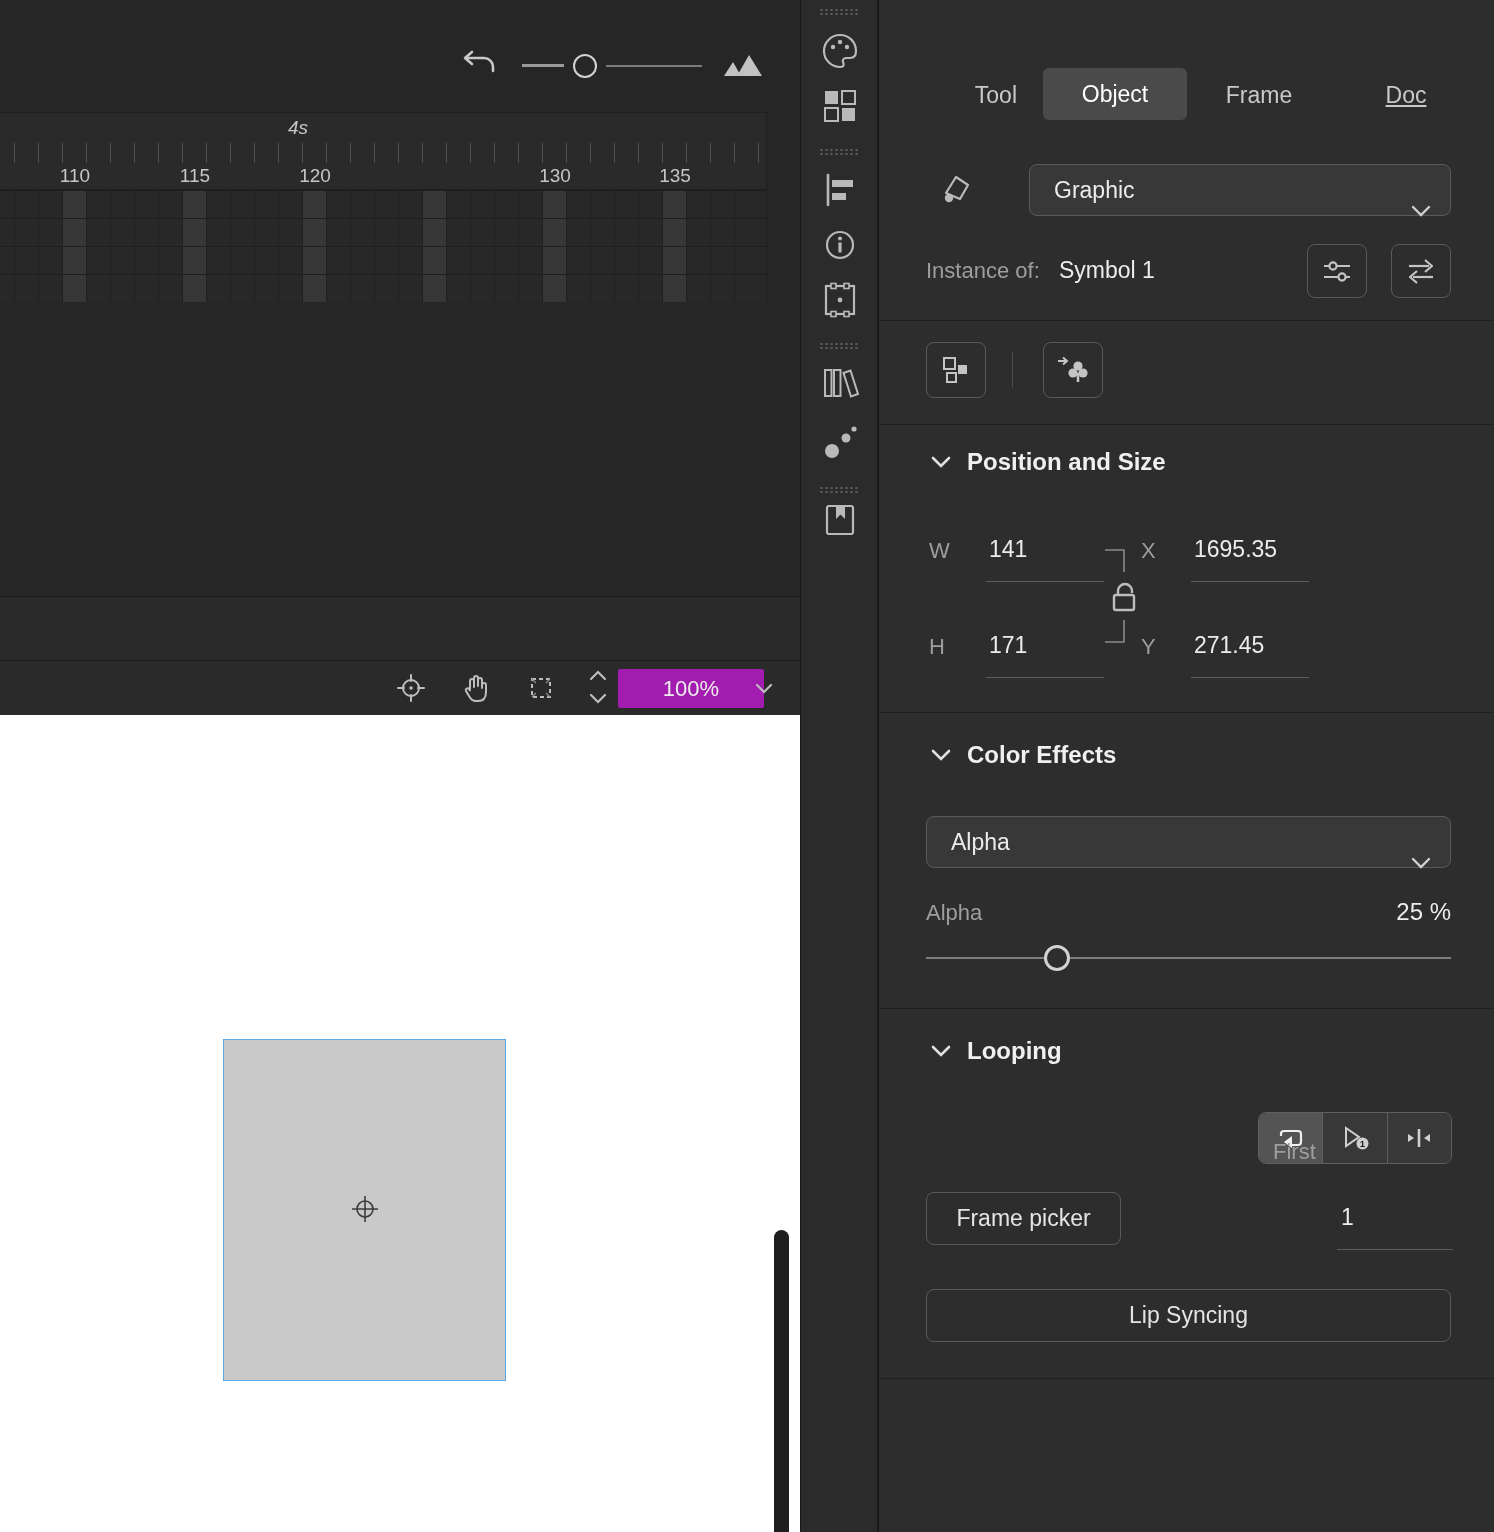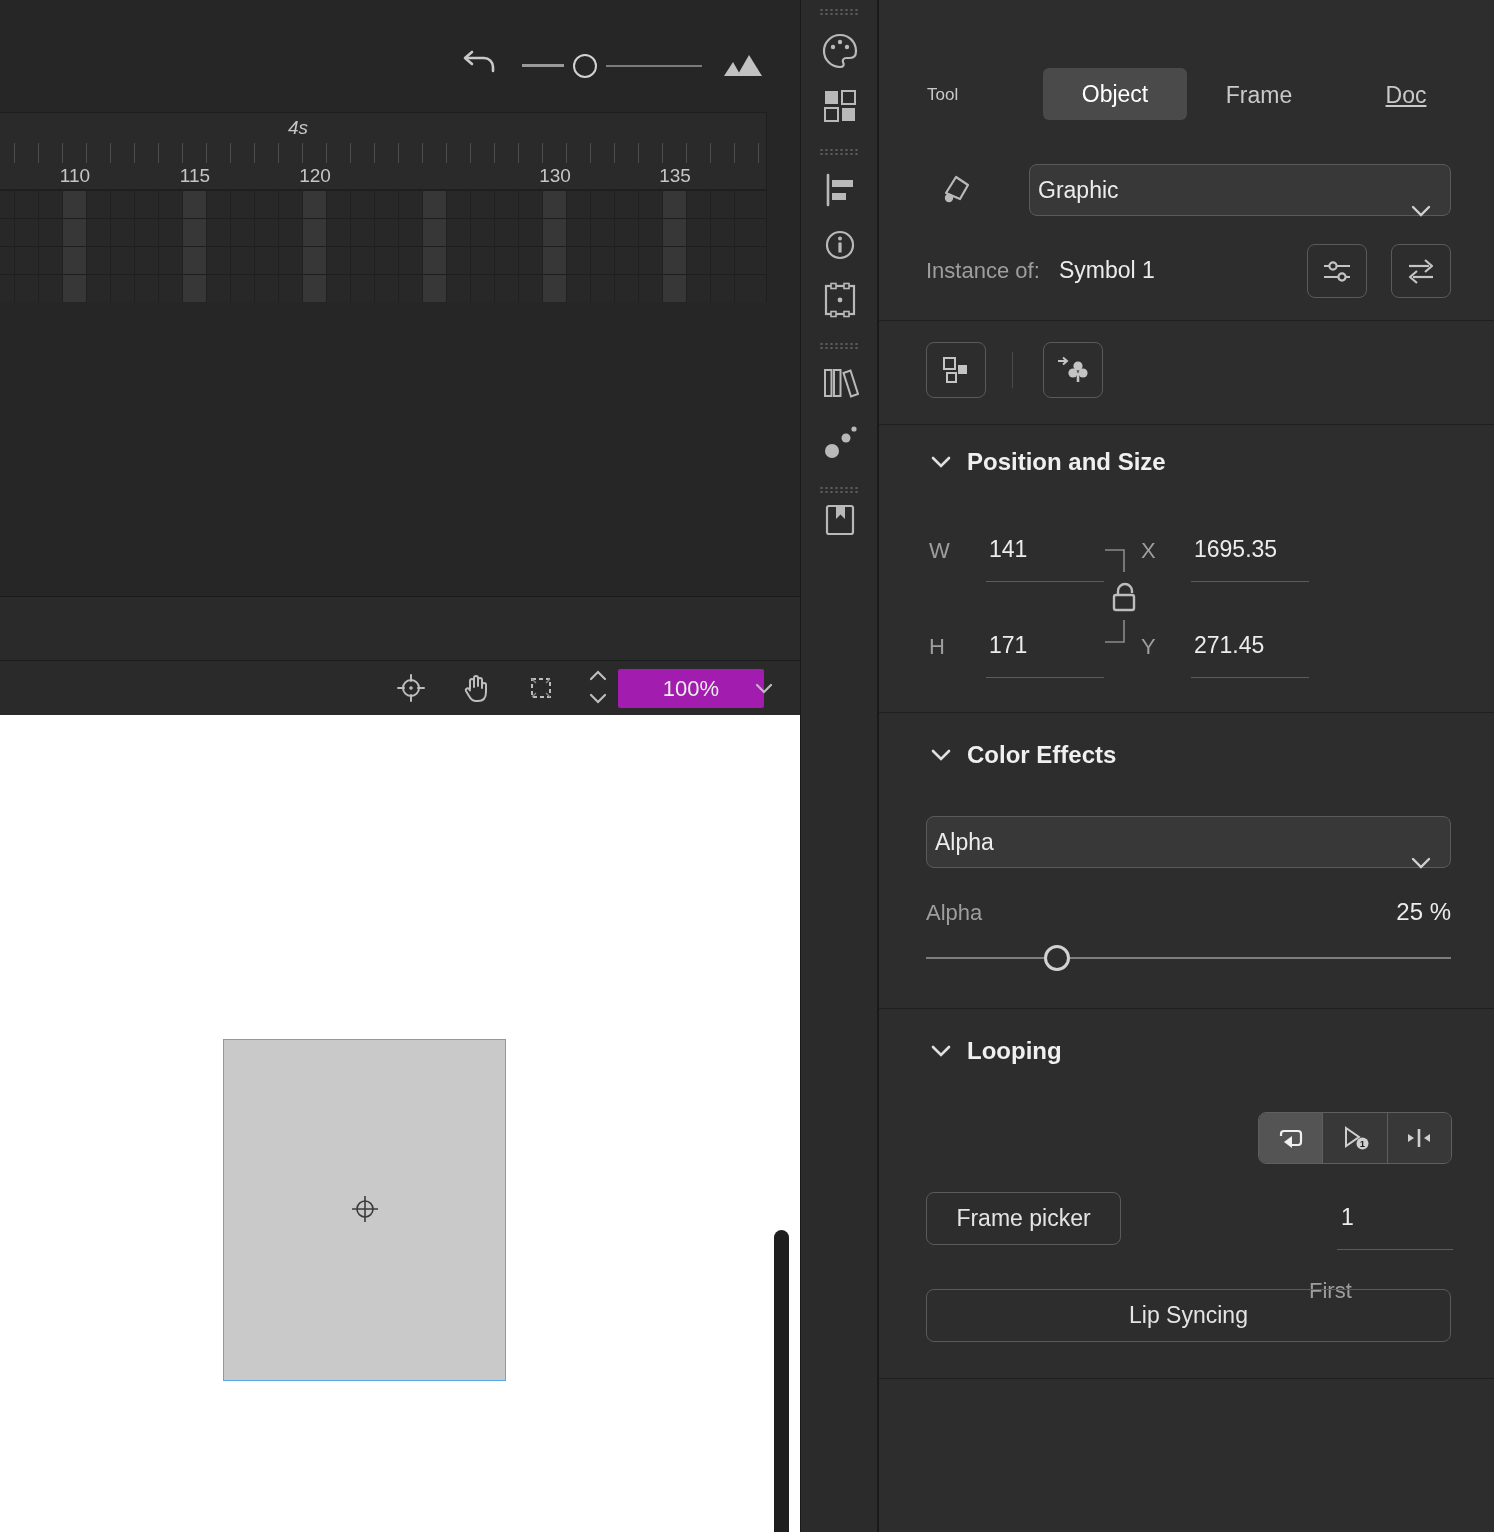--- a/index.html
+++ b/index.html
@@ -4,21 +4,21 @@
 <style>
   * { margin:0; padding:0; box-sizing:border-box; }
   body { background:#1e1e1e; font-family:"Liberation Sans", sans-serif; }
   .app { position:relative; width:1494px; height:1532px; background:#2d2d2d; overflow:hidden; color:#d6d6d6; }
   .abs { position:absolute; }
   .hr { position:absolute; left:0; width:616px; height:1px; background:#1f1f1f; }
   .lbl { color:#9e9e9e; font-size:22px; }
   .val { color:#ececec; font-size:23px; }
   .uline { position:absolute; height:1px; background:#5c5c5c; }
   .ddown { position:absolute; background:#383838; border:1px solid #5a5a5a; border-radius:8px;
-           color:#ececec; font-size:23px; line-height:50px; padding-left:8px; cursor:pointer; }
+           color:#ececec; font-size:23px; line-height:50px; padding-left:24px; cursor:pointer; }
   .btn { position:absolute; background:transparent; border:1px solid #5a5a5a; border-radius:8px;
          color:#e4e4e4; font-size:23px; display:flex; align-items:center; justify-content:center; cursor:pointer; }
   .sect-title { position:absolute; font-size:24px; font-weight:bold; color:#f0f0f0; }
   .grip { position:absolute; width:40px; height:8px;
           background-image:radial-gradient(#5c5c5c 1.1px, transparent 1.3px);
           background-size:5px 4px; }
   .seg-cell { flex:1; display:flex; align-items:center; justify-content:center; cursor:pointer; }
 </style>
 </head>
 <body>
@@ -189,21 +189,21 @@
       <svg width="36" height="36" viewBox="0 0 36 36">
         <rect x="5" y="4" width="26" height="28" rx="2" fill="none" stroke="#b9b9b9" stroke-width="2.2"></rect>
         <path d="M14 4 v13 l4.5-4.5 4.5 4.5 V4 Z" fill="#b9b9b9"></path>
       </svg>
     </div>
   </div>
 
   <div class="abs" style="left:878px;top:0;width:616px;height:1532px;background:#2d2d2d;border-left:1px solid #191919;">
 
 
-    <div class="abs" style="left:48px;top:72px;width:90px;height:46px;line-height:46px;text-align:left;color:#c9c9c9;font-size:17px;cursor:pointer;">Tool</div>
+    <div class="abs" style="left:48px;top:72px;width:90px;height:46px;line-height:46px;text-align:right;color:#c9c9c9;font-size:23px;cursor:pointer;">Tool</div>
     <div class="abs" style="left:164px;top:68px;width:144px;height:52px;line-height:52px;text-align:center;color:#ffffff;font-size:23px;background:#4a4a4a;border-radius:6px;cursor:pointer;">Object</div>
     <div class="abs" style="left:330px;top:72px;width:100px;height:46px;line-height:46px;text-align:center;color:#c9c9c9;font-size:23px;cursor:pointer;">Frame</div>
     <div class="abs" style="left:482px;top:72px;width:90px;height:46px;line-height:46px;text-align:center;color:#c9c9c9;font-size:23px;cursor:pointer;text-decoration:underline;">Doc</div>
 
     <div class="abs" style="left:60px;top:172px;width:34px;height:34px;">
       <svg width="34" height="34" viewBox="0 0 34 34">
         <path d="M7 21 L17 5 L29 13 L21 27 Z" fill="none" stroke="#b9b9b9" stroke-width="2.2" stroke-linejoin="round"></path>
         <circle cx="10" cy="26" r="4.2" fill="#b9b9b9"></circle>
       </svg>
     </div>
@@ -341,21 +341,21 @@
         <svg width="30" height="24" viewBox="0 0 30 24">
           <path d="M15 3 v18" stroke="#cfcfcf" stroke-width="2.6"></path>
           <path d="M4 8 l6 4 -6 4 Z" fill="#cfcfcf"></path>
           <path d="M26 8 l-6 4 6 4 Z" fill="#cfcfcf"></path>
         </svg>
       </div>
     </div>
 
     <div class="btn" style="left:47px;top:1192px;width:195px;height:53px;">Frame picker</div>
 
-    <span class="abs lbl" style="left:394px;top:1278px;margin-left:36px;">First</span>
+    <span class="abs lbl" style="left:394px;top:1139px;">First</span>
     <span class="abs val" style="left:462px;top:1204px;cursor:text;">1</span>
     <div class="uline" style="left:458px;top:1249px;width:116px;"></div>
 
     <div class="btn" style="left:47px;top:1289px;width:525px;height:53px;">Lip Syncing</div>
 
     <div class="hr" style="top:1378px;"></div>
   </div>
 
 </div>
 

